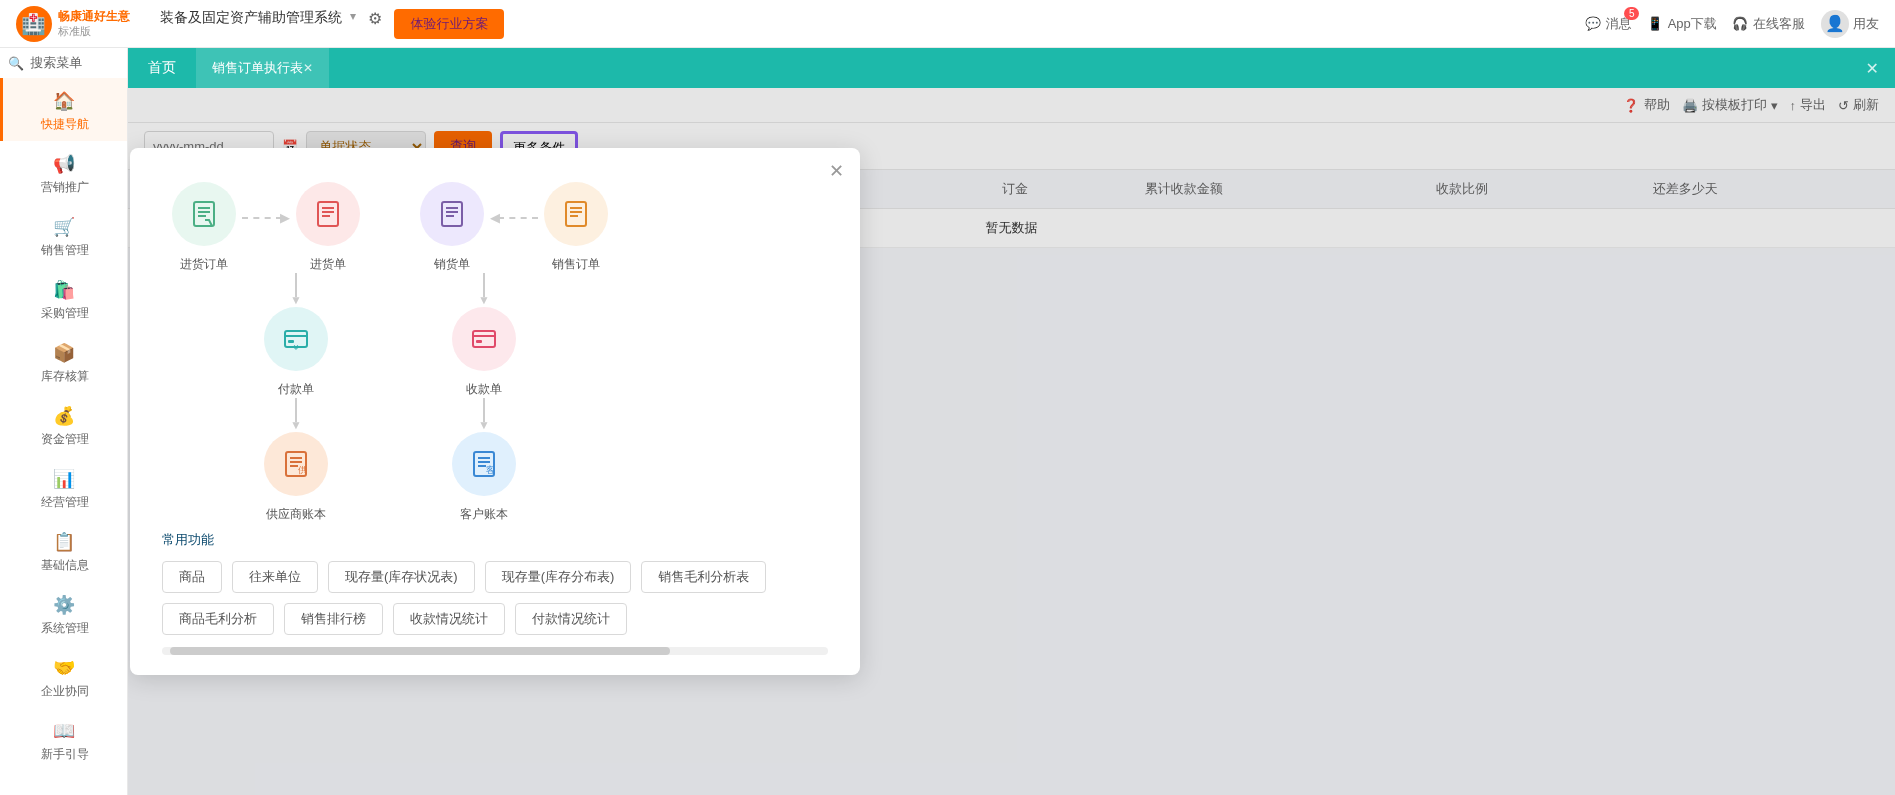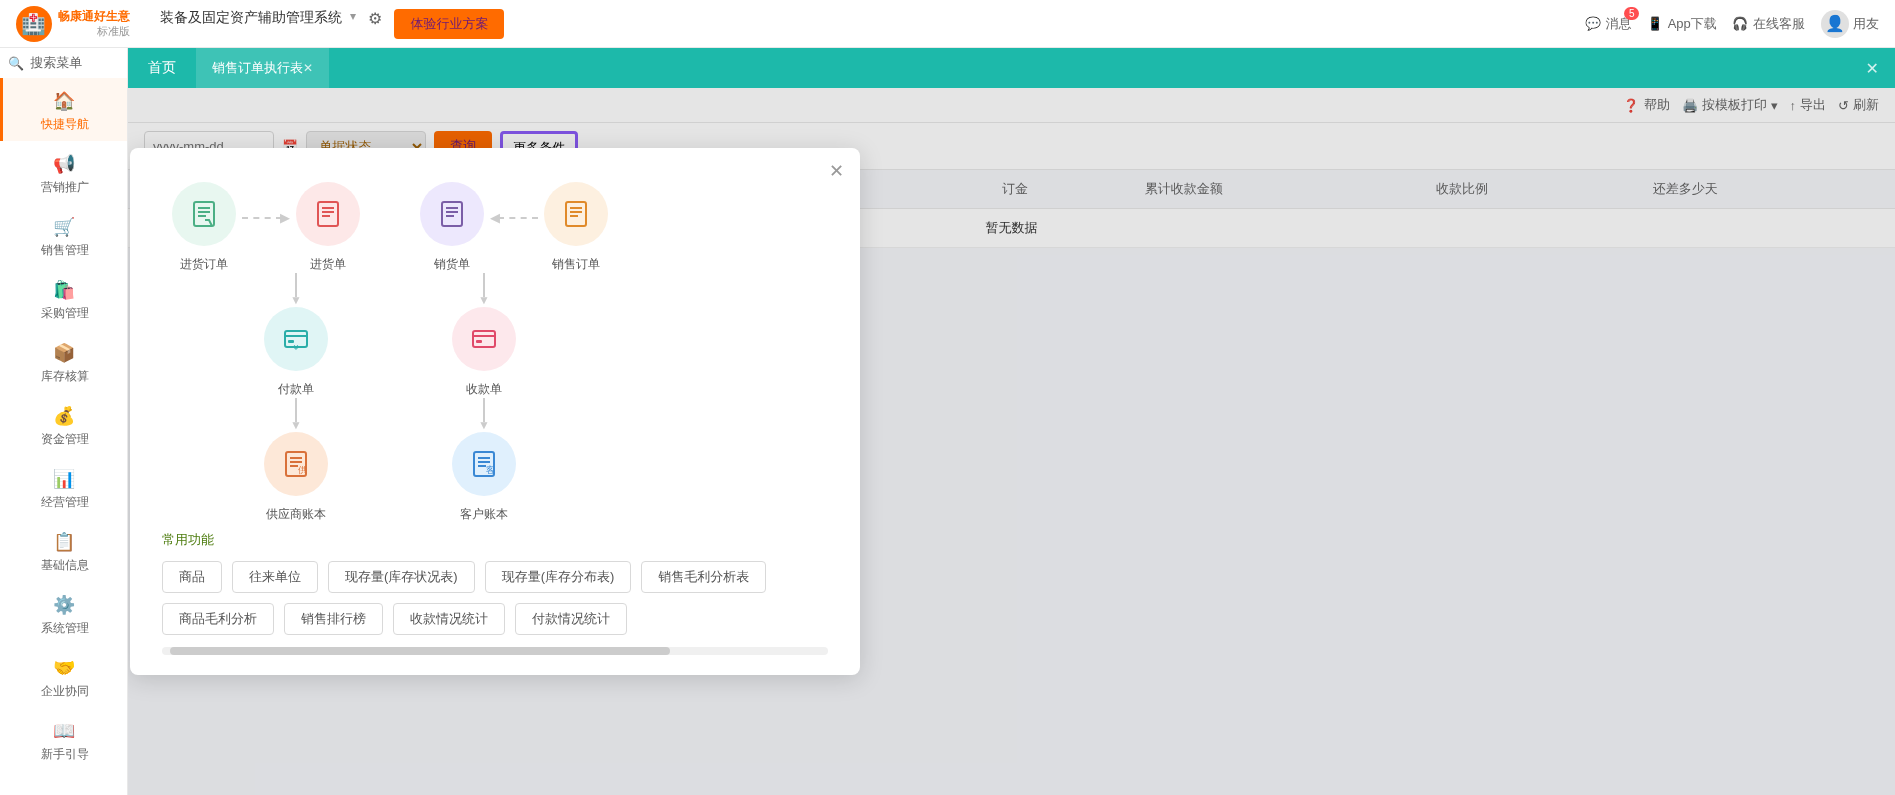--- a/index.html
+++ b/index.html
@@ -69,21 +69,21 @@
     .flow-circle.purple { background: #ede8fd; color: #7b5ea7; }
     .flow-circle.orange { background: #fdf0e0; color: #e08a2a; }
     .flow-circle.teal { background: #e0f5f5; color: #2aada8; }
     .flow-circle.pink { background: #fde8ec; color: #e04a6a; }
     .flow-circle.peach { background: #fde8d8; color: #d9713a; }
     .flow-circle.lightblue { background: #e0f0fd; color: #3a88d4; }
     .flow-label { font-size: 12px; color: #555; margin-top: 4px; text-align: center; }
 
     
     .common-functions { margin-top: 8px; }
-    .common-title { font-size: 13px; color: #4d7c0f; margin-bottom: 12px; font-weight: 500; }
+    .common-title { font-size: 13px; color: #0c4a6e; margin-bottom: 12px; font-weight: 500; }
     .function-btns { display: flex; flex-wrap: wrap; gap: 10px; }
     .function-btn { border: 1px solid #d9d9d9; background: #fff; color: #555; padding: 6px 16px; border-radius: 4px; cursor: pointer; font-size: 13px; }
 
     
     .modal-scrollbar { margin-top: 12px; height: 8px; background: #f0f0f0; border-radius: 4px; position: relative; }
     .modal-scrollbar-thumb { height: 8px; background: #ccc; border-radius: 4px; width: 75%; margin-left: 8px; }
 
     
     .page-close { position: absolute; right: 16px; top: 0; height: 40px; display: flex; align-items: center; color: rgba(255,255,255,0.8); font-size: 16px; cursor: pointer; }
   </style>
@@ -92,21 +92,21 @@
 
 <div class="app-wrapper">
 
   <div class="top-bar">
     <div class="top-bar-logo">
       <div class="logo-icon">
         <span style="font-size:20px;">🏥</span>
       </div>
       <div class="logo-text">
         <div style="font-weight:bold;color:#ff6b00;font-size:12px;">畅康通好生意</div>
-        <div style="color:#999;font-size:11px;text-align:right;">标准版</div>
+        <div style="color:#999;font-size:11px;">标准版</div>
       </div>
     </div>
     <div class="top-bar-center">
       <span class="system-title">装备及固定资产辅助管理系统</span>
       <span class="dropdown-arrow">▾</span>
       <span class="gear-btn">⚙</span>
       <button class="trial-btn">体验行业方案</button>
     </div>
     <div class="top-bar-right">
       <div class="top-bar-item">

